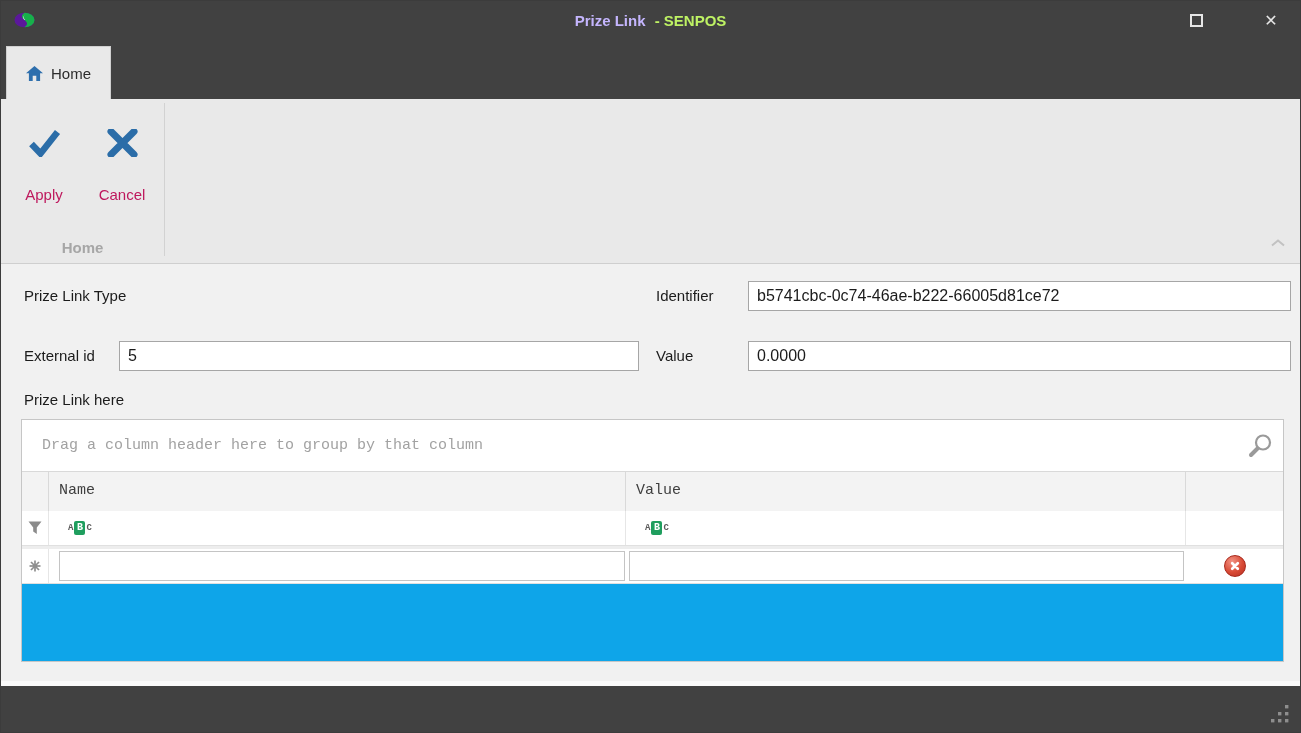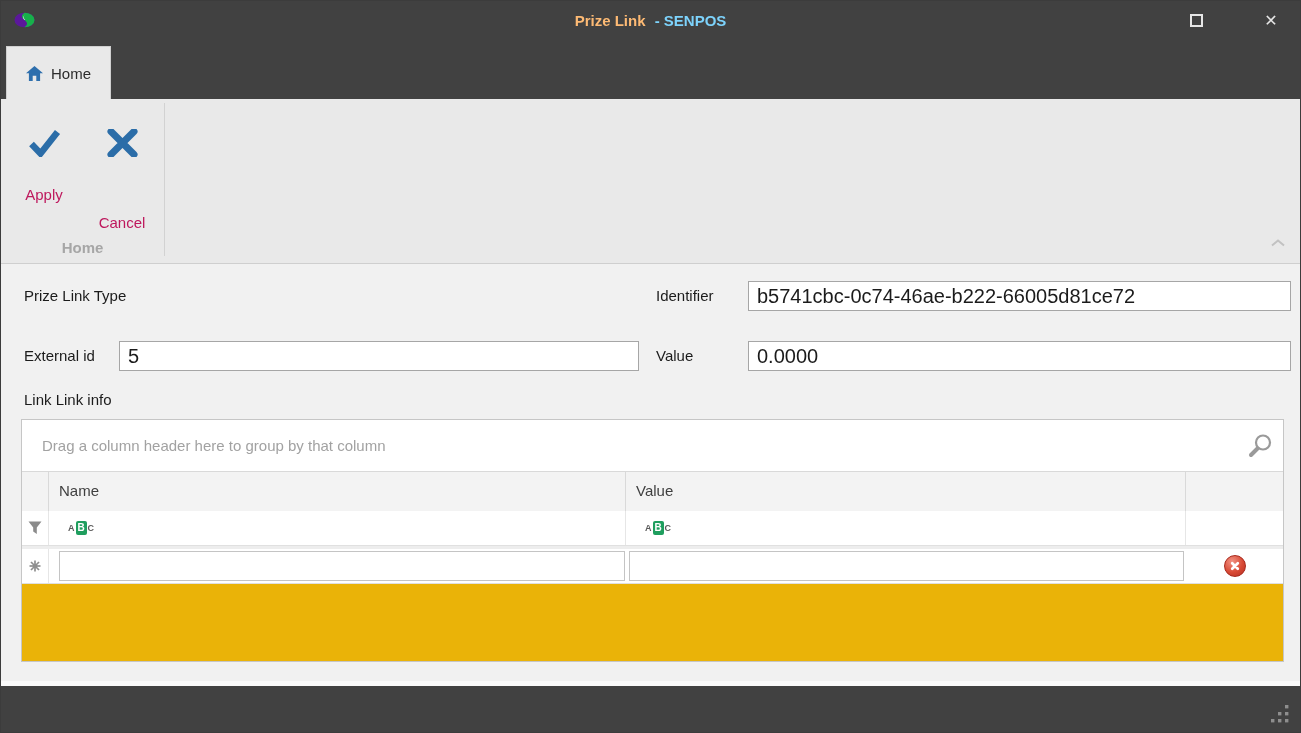--- a/index.html
+++ b/index.html
@@ -5,67 +5,67 @@
   * { box-sizing: border-box; margin: 0; padding: 0; }
   body { background:#9a9a9a; font-family:"Liberation Sans", sans-serif; }
   .window { position:relative; width:1301px; height:733px; background:#f1f1f1;
             border:1px solid #3c3c3c; overflow:hidden; }
 
   
   .titlebar { position:absolute; left:0; right:0; top:0; height:40px; background:#414141; }
   .app-icon { position:absolute; left:13px; top:11px; width:21px; height:16px; }
   .title { position:absolute; left:0; right:0; top:0; height:40px; text-align:center;
            line-height:40px; font-size:15px; font-weight:bold; }
-  .title .t-app { color:#fdba74; }
-  .title .t-doc { color:#7dd3fc; margin-left:5px; }
+  .title .t-app { color:#c4b5fd; }
+  .title .t-doc { color:#bef264; margin-left:5px; }
   .win-btn { position:absolute; top:0; width:44px; height:40px; cursor:default; }
   .win-btn.max { left:1173px; }
   .win-btn.close { left:1248px; }
   .max-glyph { width:13px; height:13px; border:2px solid #e6e6e6; margin:13px auto 0 auto; }
   .close-glyph { color:#e6e6e6; font-size:16px; text-align:center; line-height:40px; }
 
   
   .tabstrip { position:absolute; left:0; right:0; top:40px; height:58px; background:#414141; }
   .tab-home { position:absolute; left:5px; top:5px; width:105px; height:53px; background:#e9e9e9;
               border:1px solid #d0d0d0; border-bottom:none; display:flex; align-items:center;
               justify-content:center; gap:8px; font-size:15px; color:#2c2c2c; }
   .ribbon { position:absolute; left:0; right:0; top:98px; height:165px; background:#e9e9e9;
             border-bottom:1px solid #cfcfcf; }
   .rb-btn { position:absolute; top:8px; width:64px; padding-top:22px; display:flex;
             flex-direction:column; align-items:center; font-size:15px; color:#be185d; }
   .rb-btn.apply { left:11px; }
-  .rb-btn.cancel { left:89px;gap:28px; }
+  .rb-btn.cancel { left:89px; }
   .rb-btn .lbl { margin-top:29px; }
   .rb-sep { position:absolute; left:163px; top:4px; width:1px; height:153px; background:#d2d2d2; }
   .rb-caption { position:absolute; left:0; top:140px; width:163px; text-align:center;
                 font-size:15px; font-weight:bold; color:#a6a6a6; }
   .rb-collapse { position:absolute; left:1264px; top:135px; width:26px; height:18px;
                  display:flex; align-items:center; justify-content:center; }
 
   
   .flabel { position:absolute; height:30px; line-height:30px; font-size:15px; color:#1b1b1b; white-space:nowrap; }
   .lbl-plt { left:23px; top:280px; }  .lbl-id { left:655px; top:280px; }
   .lbl-ext { left:23px; top:340px; }  .lbl-val { left:655px; top:340px; }
   .combo { position:absolute; left:118px; top:280px; width:522px; height:30px;
            background:#fff; border:1px solid #a6a6a6; }
   .combo-focus { position:absolute; top:2px; bottom:2px; left:2px; right:23px; border:1px dotted #6e6e6e; }
   .combo-val { position:absolute; left:9px; top:0; line-height:28px; font-size:15px; color:#1b1b1b; }
   .combo-dd { position:absolute; right:0; top:0; width:21px; height:28px;
               display:flex; align-items:center; justify-content:center; }
   .caret-down { width:0; height:0; border:4px solid transparent; border-top:5px solid #5d5d5d; margin-top:5px; }
   .tfield { position:absolute; height:30px; background:#fff; border:1px solid #a6a6a6;
-            font-family:"Liberation Sans", sans-serif; font-size:20px; color:#1b1b1b; padding:0 8px; outline:none; }
+            font-family:"Liberation Sans", sans-serif; font-size:16px; color:#1b1b1b; padding:0 8px; outline:none; }
   .fld-id  { left:747px; top:280px; width:543px; }
   .fld-ext { left:118px; top:340px; width:520px; }
   .fld-val { left:747px; top:340px; width:543px; }
   .section-label { position:absolute; left:23px; top:390px; font-size:15px; color:#1b1b1b; }
 
   
   .grid { position:absolute; left:20px; top:418px; width:1263px; height:243px;
-          background:#eab308; border:1px solid #c6c6c6; }
+          background:#0ea5e9; border:1px solid #c6c6c6;font-family:Liberation Mono, monospace; }
   .group-panel { position:absolute; left:0; right:0; top:0; height:51px; background:#fff; }
   .gp-text { position:absolute; left:20px; top:0; line-height:51px; font-size:15px; color:#a2a2a2; }
   .gp-search { position:absolute; right:10px; top:13px; width:26px; height:26px; }
   .hdr-row { position:absolute; left:0; right:0; top:51px; height:44px; background:#f3f3f3;
              border-top:1px solid #d9d9d9; border-bottom:1px solid #000000; }
   .cell { position:absolute; top:0; height:100%; }
   .c-ind  { left:0; width:27px; border-right:1px solid #d9d9d9; }
   .c-name { left:27px; width:577px; border-right:1px solid #d9d9d9; }
   .c-val  { left:604px; width:560px; border-right:1px solid #d9d9d9; }
   .c-btn  { left:1164px; right:0; }
@@ -154,21 +154,21 @@
 
   <div class="flabel lbl-plt">Prize Link Type</div>
   <div class="flabel lbl-id">Identifier</div>
   <input class="tfield fld-id" value="b5741cbc-0c74-46ae-b222-66005d81ce72" style="">
 
   <div class="flabel lbl-ext">External id</div>
   <input class="tfield fld-ext" value="5" style="">
   <div class="flabel lbl-val">Value</div>
   <input class="tfield fld-val" value="0.0000" style="">
 
-  <div class="section-label">Link Link info</div>
+  <div class="section-label">Prize Link here</div>
 
   <div class="grid">
 
     <div class="group-panel">
       <div class="gp-text">Drag a column header here to group by that column</div>
       <svg class="gp-search" viewBox="0 0 26 26">
         <circle cx="16" cy="9.5" r="7" fill="none" stroke="#9a9a9a" stroke-width="2.2"></circle>
         <line x1="10.5" y1="15.5" x2="4" y2="22" stroke="#9a9a9a" stroke-width="4" stroke-linecap="round"></line>
       </svg>
     </div>

